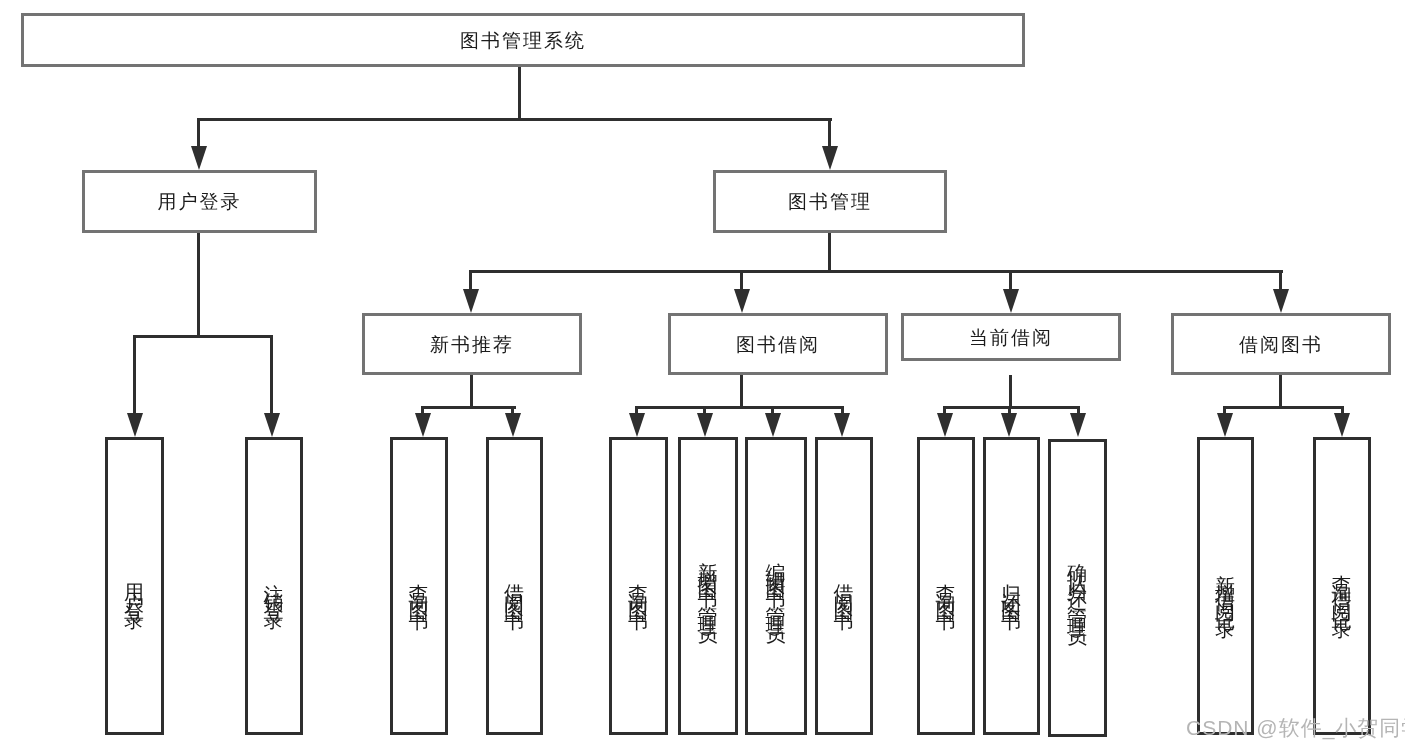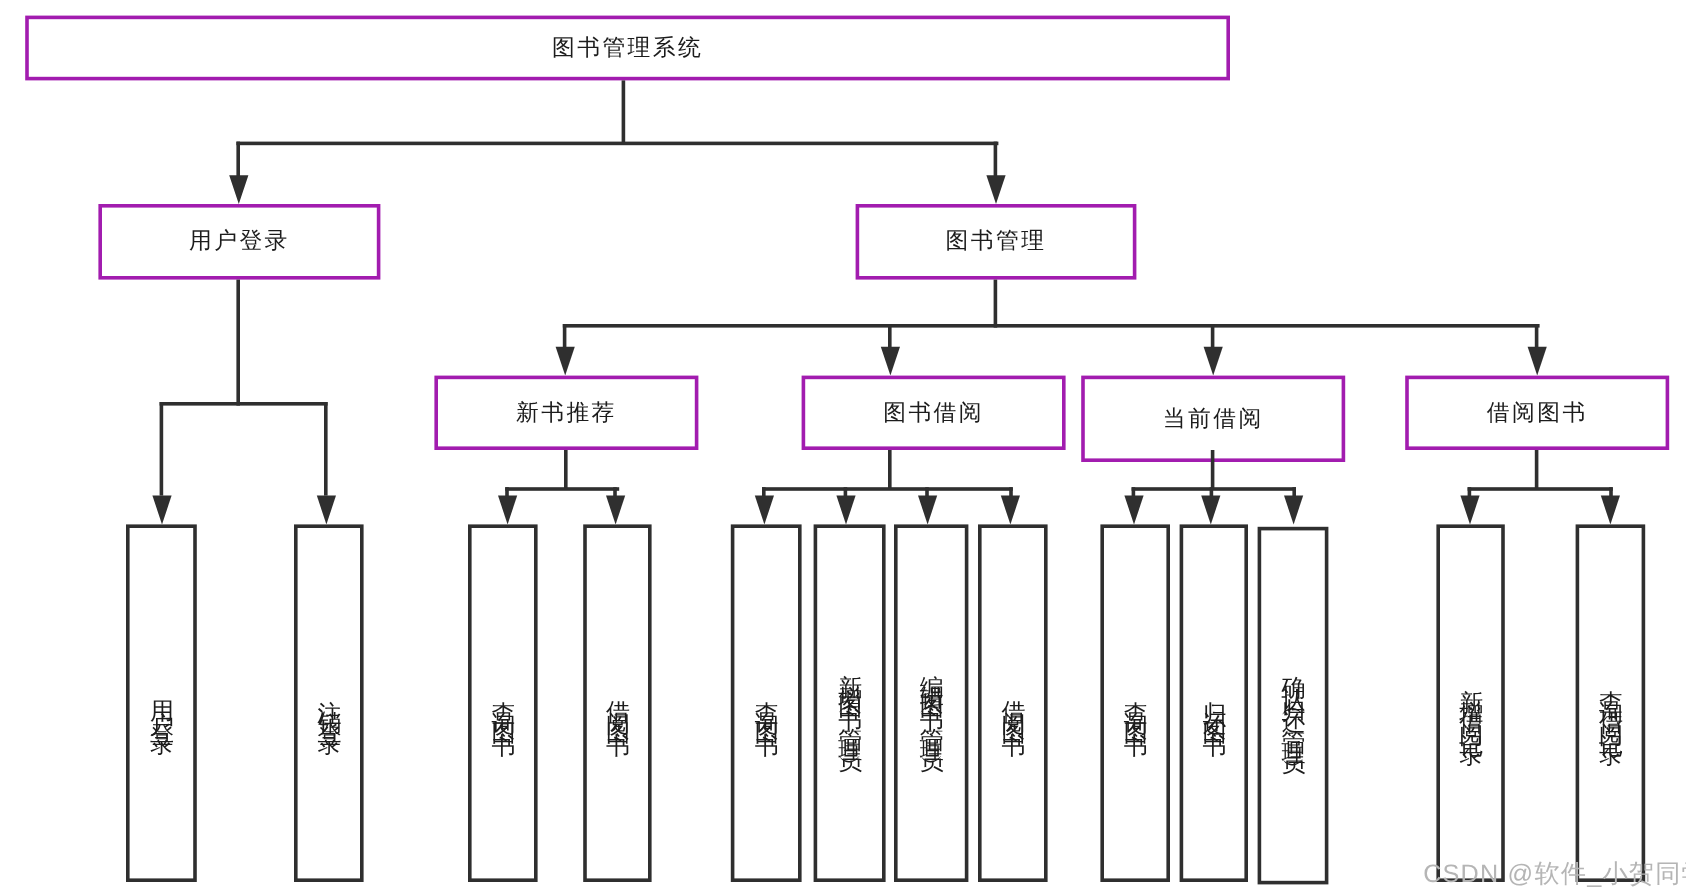--- a/index.html
+++ b/index.html
@@ -2,21 +2,21 @@
 <html><head>
 <meta charset="utf-8">
 <style>
   * { margin:0; padding:0; box-sizing:border-box; }
   html,body { background:#ffffff; }
   .canvas {
     position:relative; width:1405px; height:747px; background:#ffffff;
     font-family:"Liberation Sans", sans-serif; overflow:hidden;
   }
   .box {
-    position:absolute; border:3px solid #a21caf; background:#ffffff;
+    position:absolute; border:3px solid #737373; background:#ffffff;
     display:flex; align-items:center; justify-content:center;
   }
   .box span { font-size:19px; color:#1c1c1c; letter-spacing:2px; line-height:1; }
   .vbox {
     position:absolute; border:3px solid #2f2f2f; background:#ffffff;
     display:flex; align-items:center; justify-content:center;
   }
   .vbox span {
     writing-mode:vertical-rl; text-orientation:mixed; line-height:1;
     font-size:20px; letter-spacing:9px; color:#1c1c1c; white-space:nowrap;
@@ -80,21 +80,21 @@
     <div class="vline" style="left:1279px; top:270px; height:22px;"></div>
     <div class="arrow" style="left:1273px; top:289px;"></div>
   </div>
 
   <div class="box" style="left:362px; top:313px; width:220px; height:62px;">
     <span>新书推荐</span>
   </div>
   <div class="box" style="left:668px; top:313px; width:220px; height:62px;">
     <span>图书借阅</span>
   </div>
-  <div class="box" style="left:901px; top:313px; width:220px; height:72px;">
+  <div class="box" style="left:901px; top:313px; width:220px; height:48px;">
     <span>当前借阅</span>
   </div>
   <div class="box" style="left:1171px; top:313px; width:220px; height:62px;">
     <span>借阅图书</span>
   </div>
 
   <div>
     <div class="vline" style="left:470px; top:375px; height:33px;"></div>
     <div class="hline" style="left:421px; top:406px; width:95px;"></div>
     <div class="vline" style="left:421px; top:406px; height:9px;"></div>

